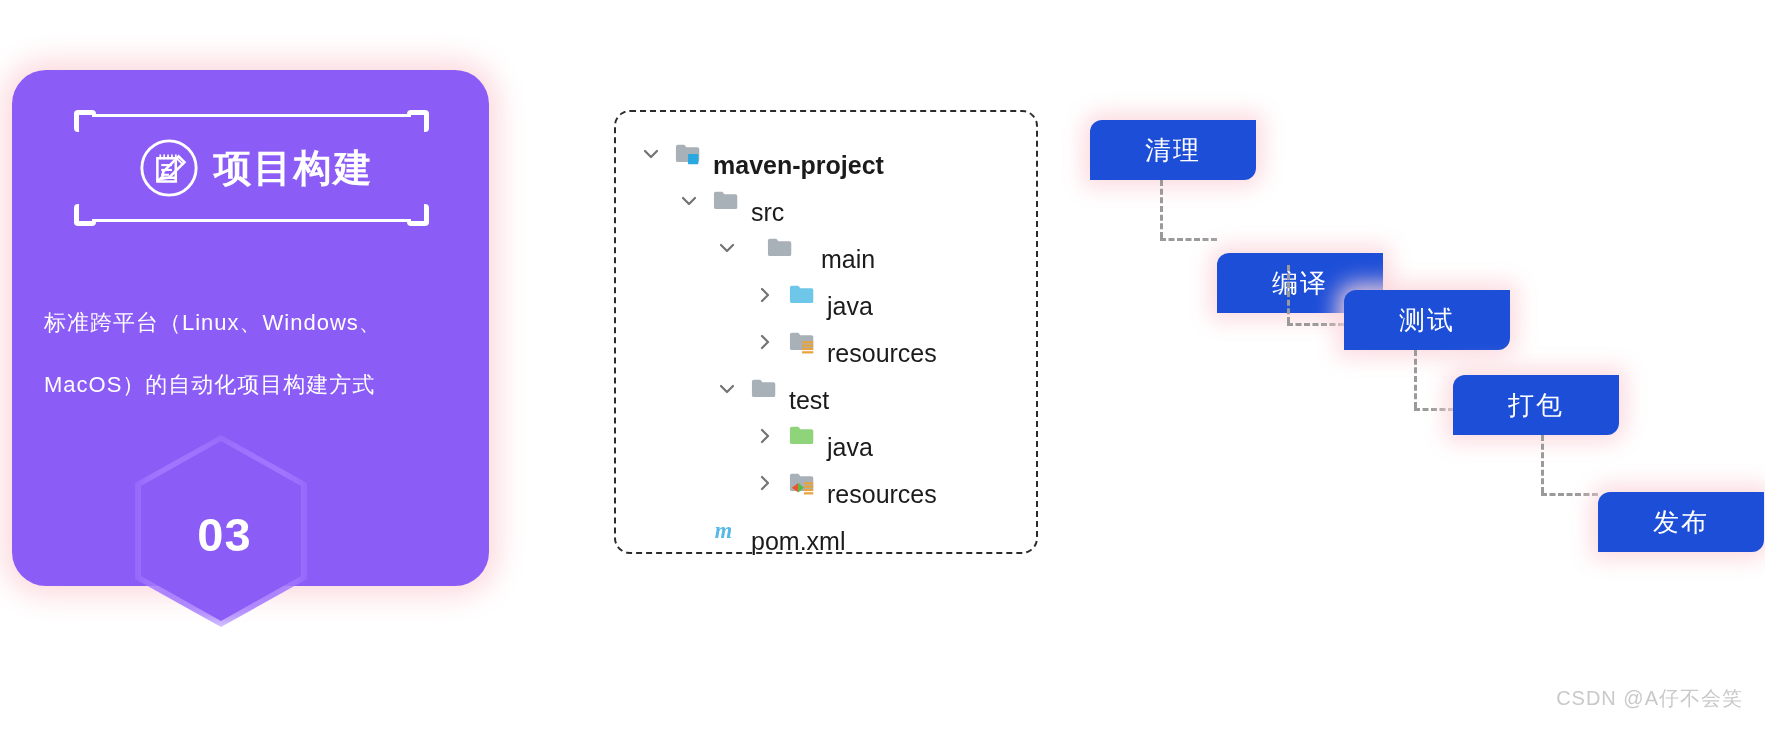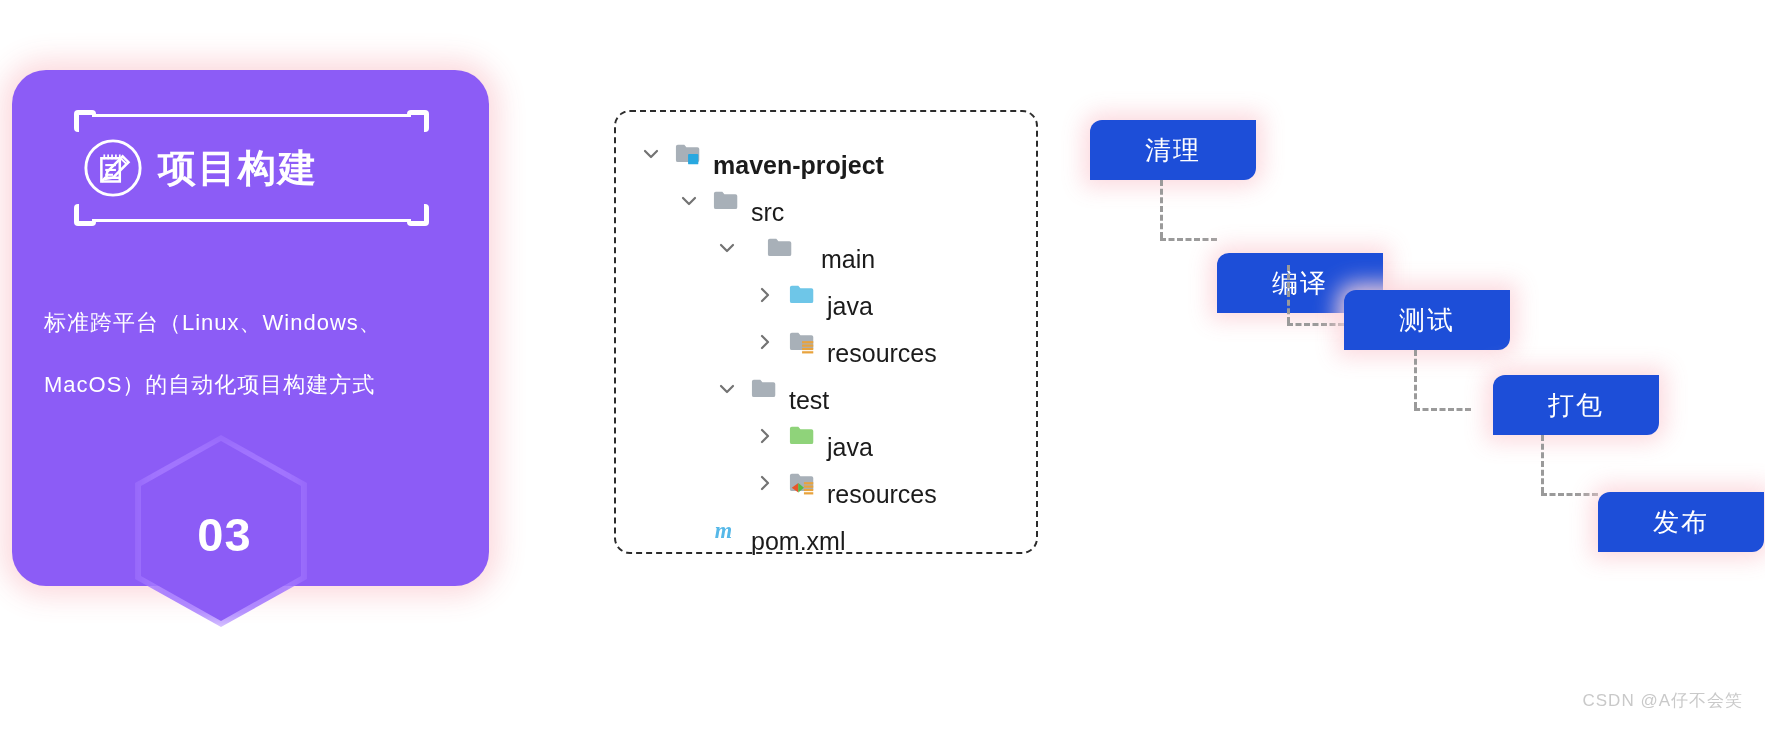--- a/index.html
+++ b/index.html
@@ -53,20 +53,21 @@
   .bc-bl { left: 0; bottom: -4px; border-right: none; border-top: none; }
   .bc-br { right: 0; bottom: -4px; border-left: none; border-top: none; }
 
   #card-heading-row {
     position: absolute;
     left: 8px; right: 0;
     top: 50%;
     transform: translateY(-50%);
     display: flex;
     align-items: center;
+    justify-content: center;
     gap: 14px;
   }
   #notepad-icon { width: 62px; height: 62px; flex: 0 0 auto; }
   #card-title {
     color: #ffffff;
     font-size: 38px;
     font-weight: bold;
     letter-spacing: 2px;
     line-height: 1;
   }
@@ -187,21 +188,21 @@
     height: 0;
     border-top: 3px dashed #9a9a9a;
   }
 
   
   #watermark {
     position: absolute;
     right: 22px;
     bottom: 18px;
     color: #c9c9c9;
-    font-size: 17px;
+    font-size: 20px;
     letter-spacing: 1px;
   }
 </style>
 </head>
 <body>
 
 <div id="left-card">
 
   <div id="bracket-frame">
     <div class="bracket-line-h bl-top"></div>
@@ -351,21 +352,21 @@
     <div class="flow-box" style="left: 127px; top: 85px; margin-top: 48px;">
       <span>编译</span>
     </div>
     <div class="connector-v" style="left: 196.72px; top: 145px; height: 58px;"></div>
     <div class="connector-h" style="left: 196.72px; top: 203px; width: 57.28px;"></div>
     <div class="flow-box" style="left: 254px; top: 170px;">
       <span>测试</span>
     </div>
     <div class="connector-v" style="left: 323.72px; top: 230px; height: 58px;"></div>
     <div class="connector-h" style="left: 323.72px; top: 288px; width: 57.28px;"></div>
-    <div class="flow-box" style="left: 403px; top: 255px;">
+    <div class="flow-box" style="left: 363px; top: 255px;">
       <span>打包</span>
     </div>
     <div class="connector-v" style="left: 450.72px; top: 315px; height: 58px;"></div>
     <div class="connector-h" style="left: 450.72px; top: 373px; width: 57.28px;"></div>
     <div class="flow-box" style="left: 508px; top: 340px; margin-top: 32px;">
       <span>发布</span>
     </div>
   </div>
 
 <div id="watermark">CSDN @A仔不会笑</div>

